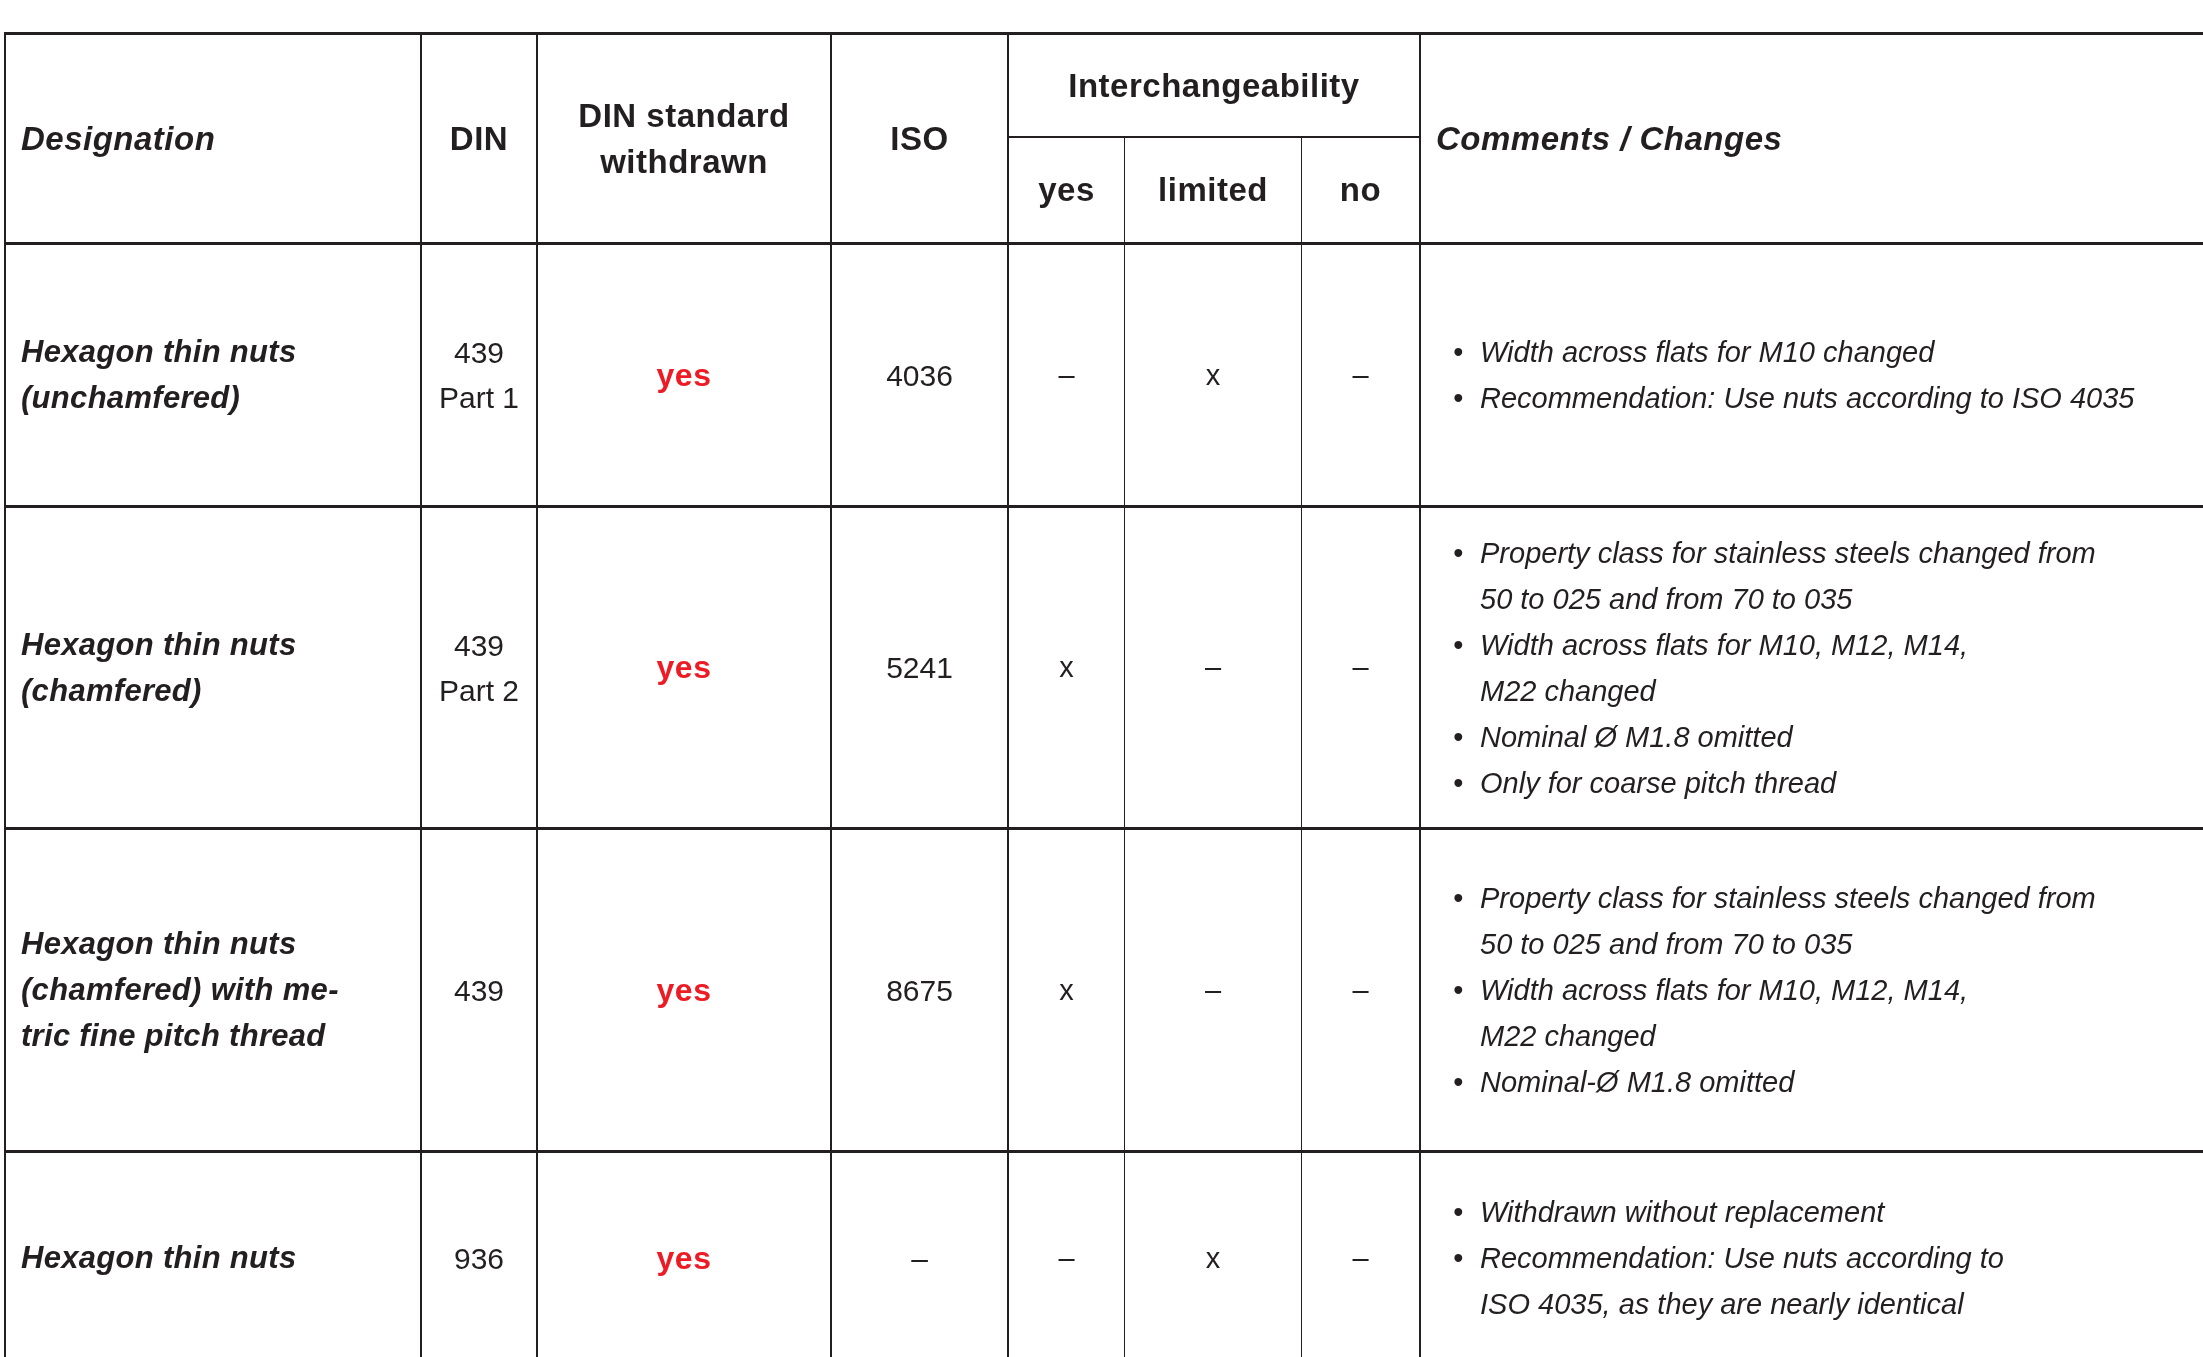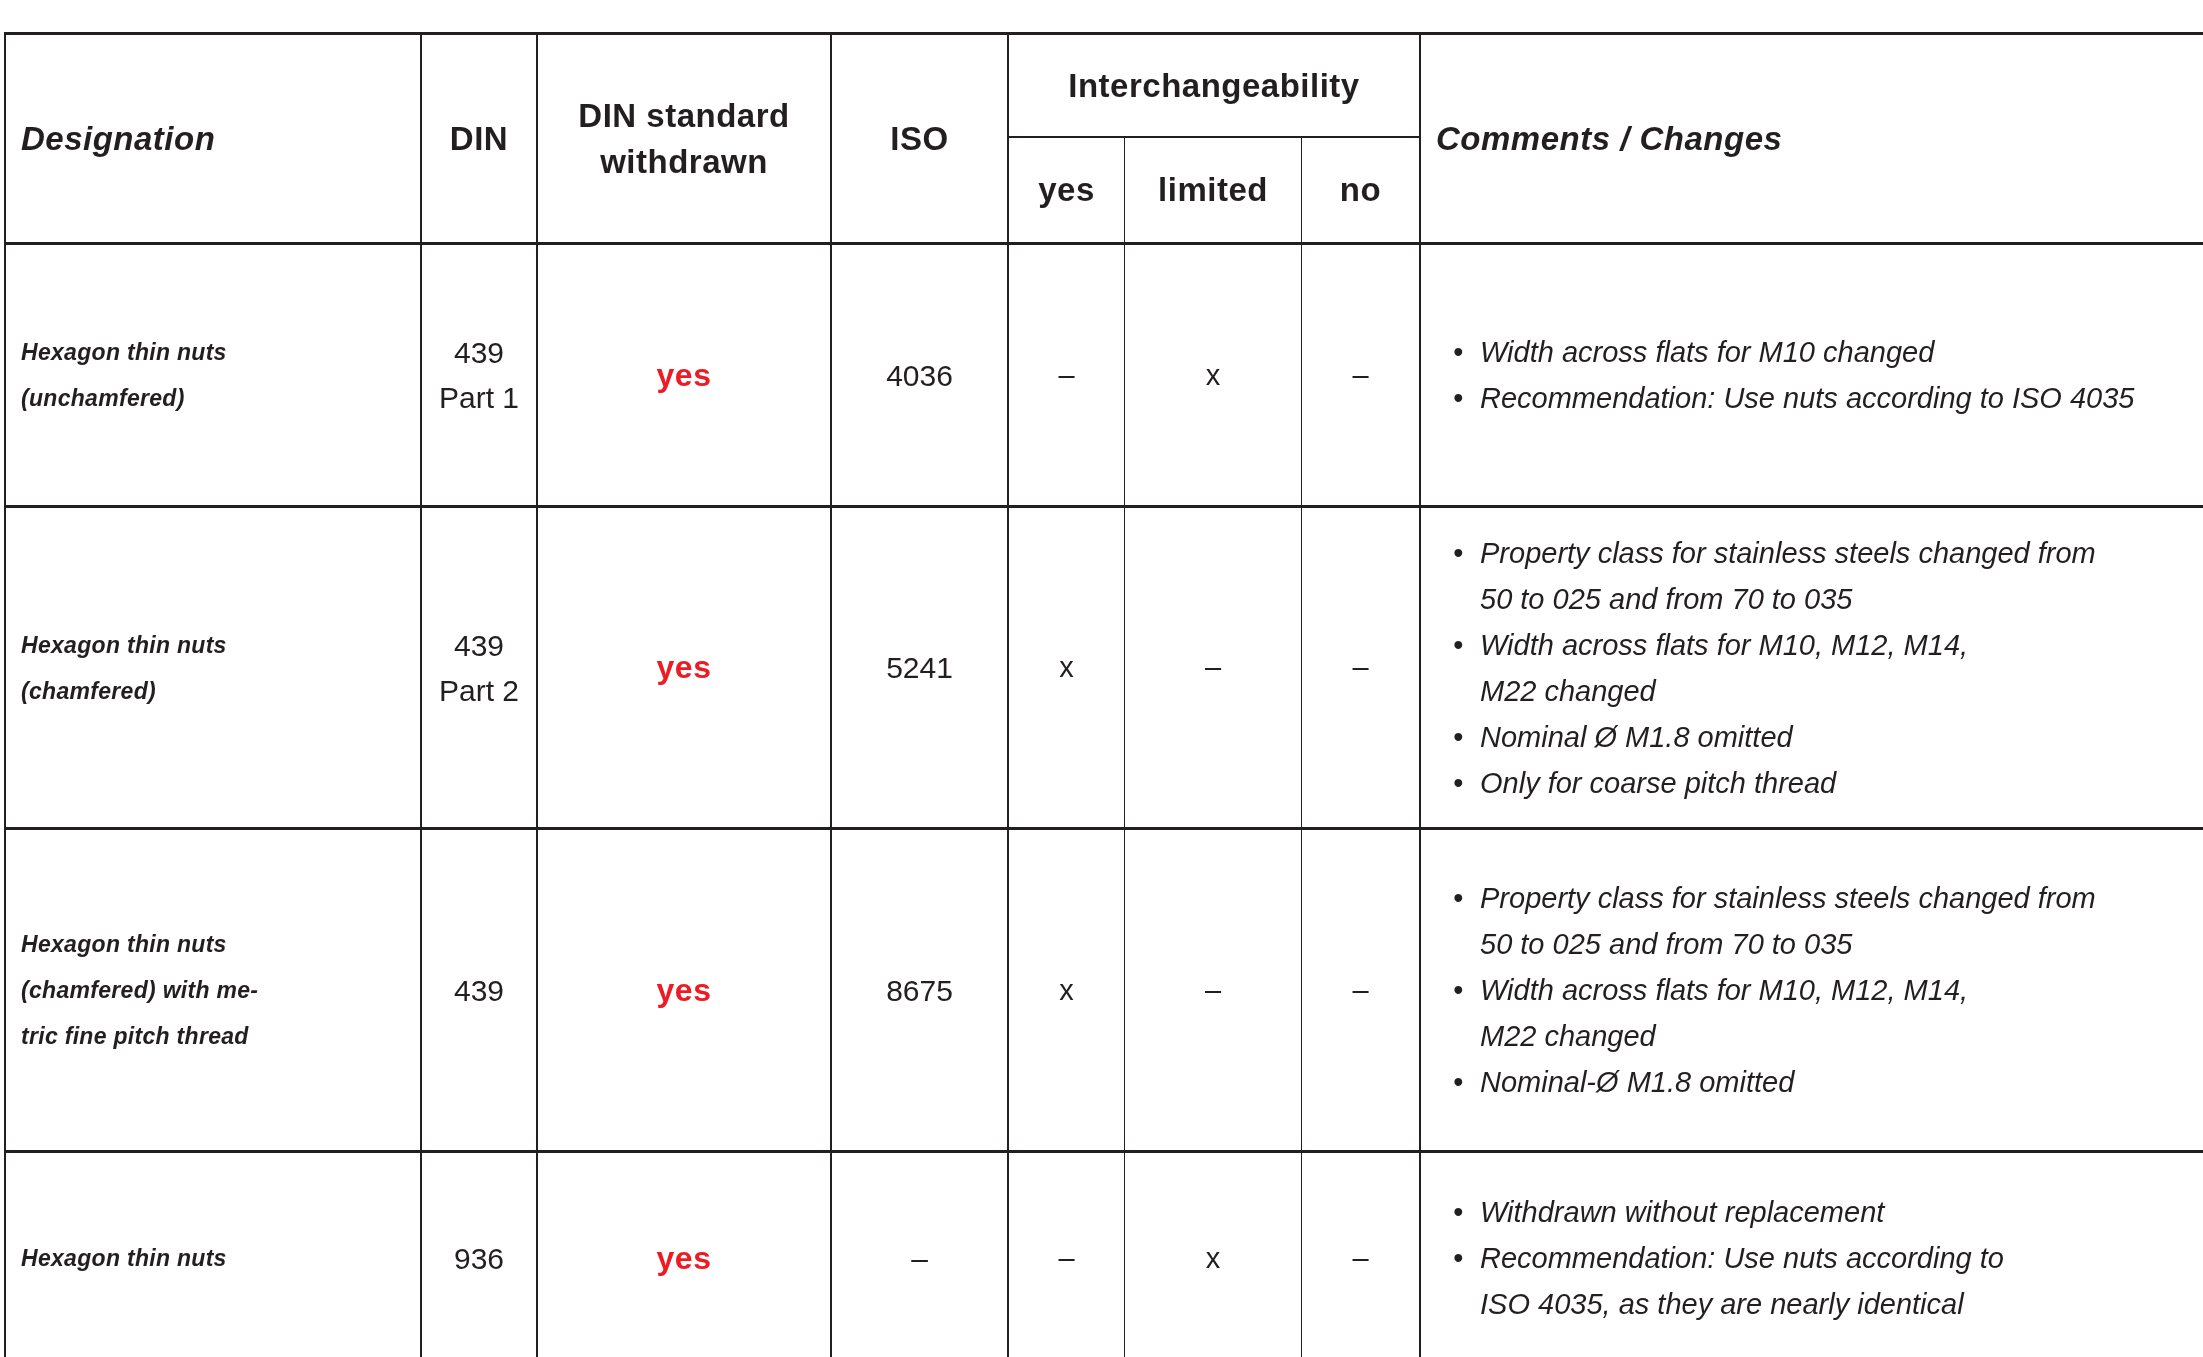--- a/index.html
+++ b/index.html
@@ -23,21 +23,21 @@
     text-align:center; overflow:hidden;
   }
   .span2r { grid-row:span 2; }
   .ic-head { grid-column:5 / span 3; border-bottom-width:2px; }
   .thin-r { border-right-width:1px; }
   .no-r { border-right:none; }
   .no-b { border-bottom:none; }
   .left { justify-content:flex-start; text-align:left;font-style:italic; }
   .pad-l { padding-left:15px; padding-right:6px; }
   .hdr  { font-weight:bold; font-size:33px; line-height:46px; white-space:pre-line; letter-spacing:0.5px; }
-  .name { font-weight:bold; font-size:23px; line-height:46px; white-space:pre-line; letter-spacing:0.3px; }
+  .name { font-weight:bold; font-size:31px; line-height:46px; white-space:pre-line; letter-spacing:0.3px; }
   .val  { font-size:30px; line-height:45px; white-space:pre-line; }
   .mark { font-size:29px; }
   .red  { color:#ed1c24; font-weight:bold; font-size:32px; letter-spacing:0.5px; }
   .comments { padding:10px 8px 10px 20px; }
   ul.blist { list-style:none; margin:12px; padding:0; font-size:29px; line-height:46px; }
   ul.blist li { padding-left:27px; position:relative; white-space:pre; }
   ul.blist li::before { content:"\2022"; position:absolute; left:0; }
 </style>
 </head>
 <body>

